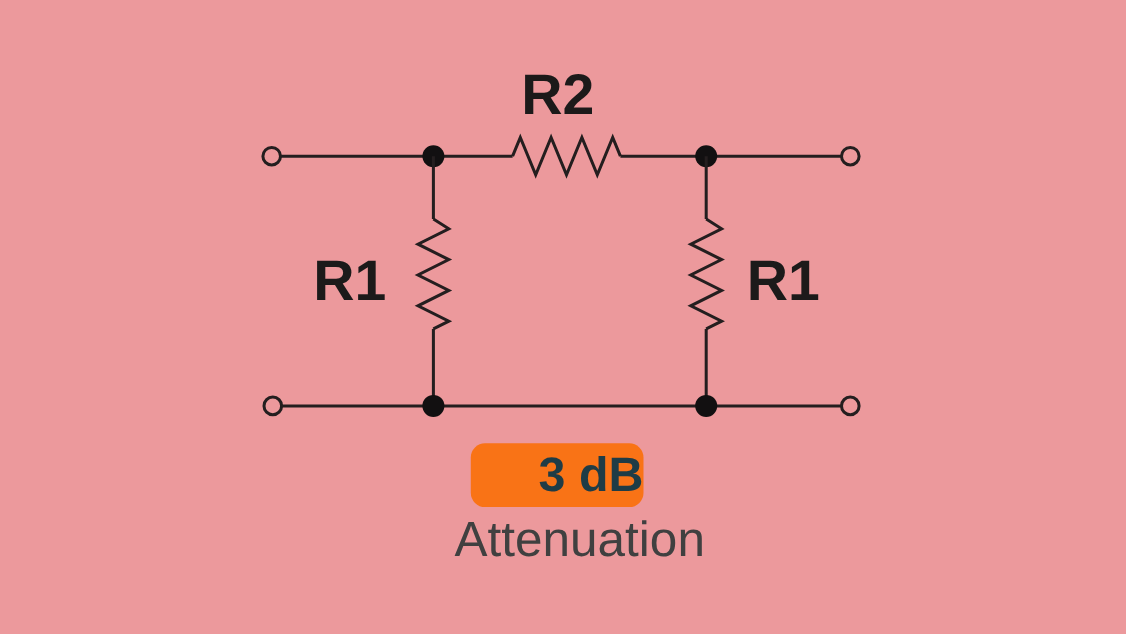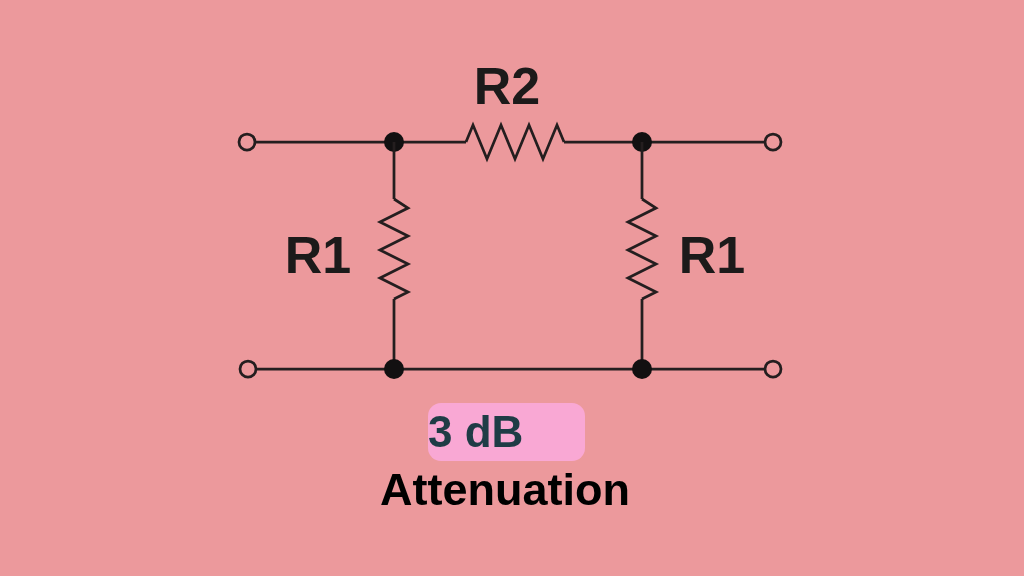--- a/index.html
+++ b/index.html
@@ -22,40 +22,40 @@
     position: absolute;
     left: 0;
     top: 0;
   }
   .badge {
     position: absolute;
     left: 428px;
     top: 371px;
     width: 157px;
     height: 58px;
-    background: #f9a8d4;
+    background: #f97316;
     border-radius: 13px;
     display: flex;
     align-items: center;
-    justify-content: flex-start;
+    justify-content: flex-end;
     font-size: 44px;
     font-weight: 700;
     color: #1f3c46;
   }
   .title {
     position: absolute;
-    left: 505px;
+    left: 527px;
     top: 427px;
     transform: translateX(-50%);
     width: 600px;
     text-align: center;
     font-size: 45px;
-    font-weight: 700;
+    font-weight: 400;
     line-height: 61px;
-    color: #000000;
+    color: #404040;
     white-space: nowrap;
   }
   .wire {
     stroke: #241e1f;
     stroke-width: 2.75;
     fill: none;
     stroke-linecap: butt;
     stroke-linejoin: miter;
   }
   .terminal {

